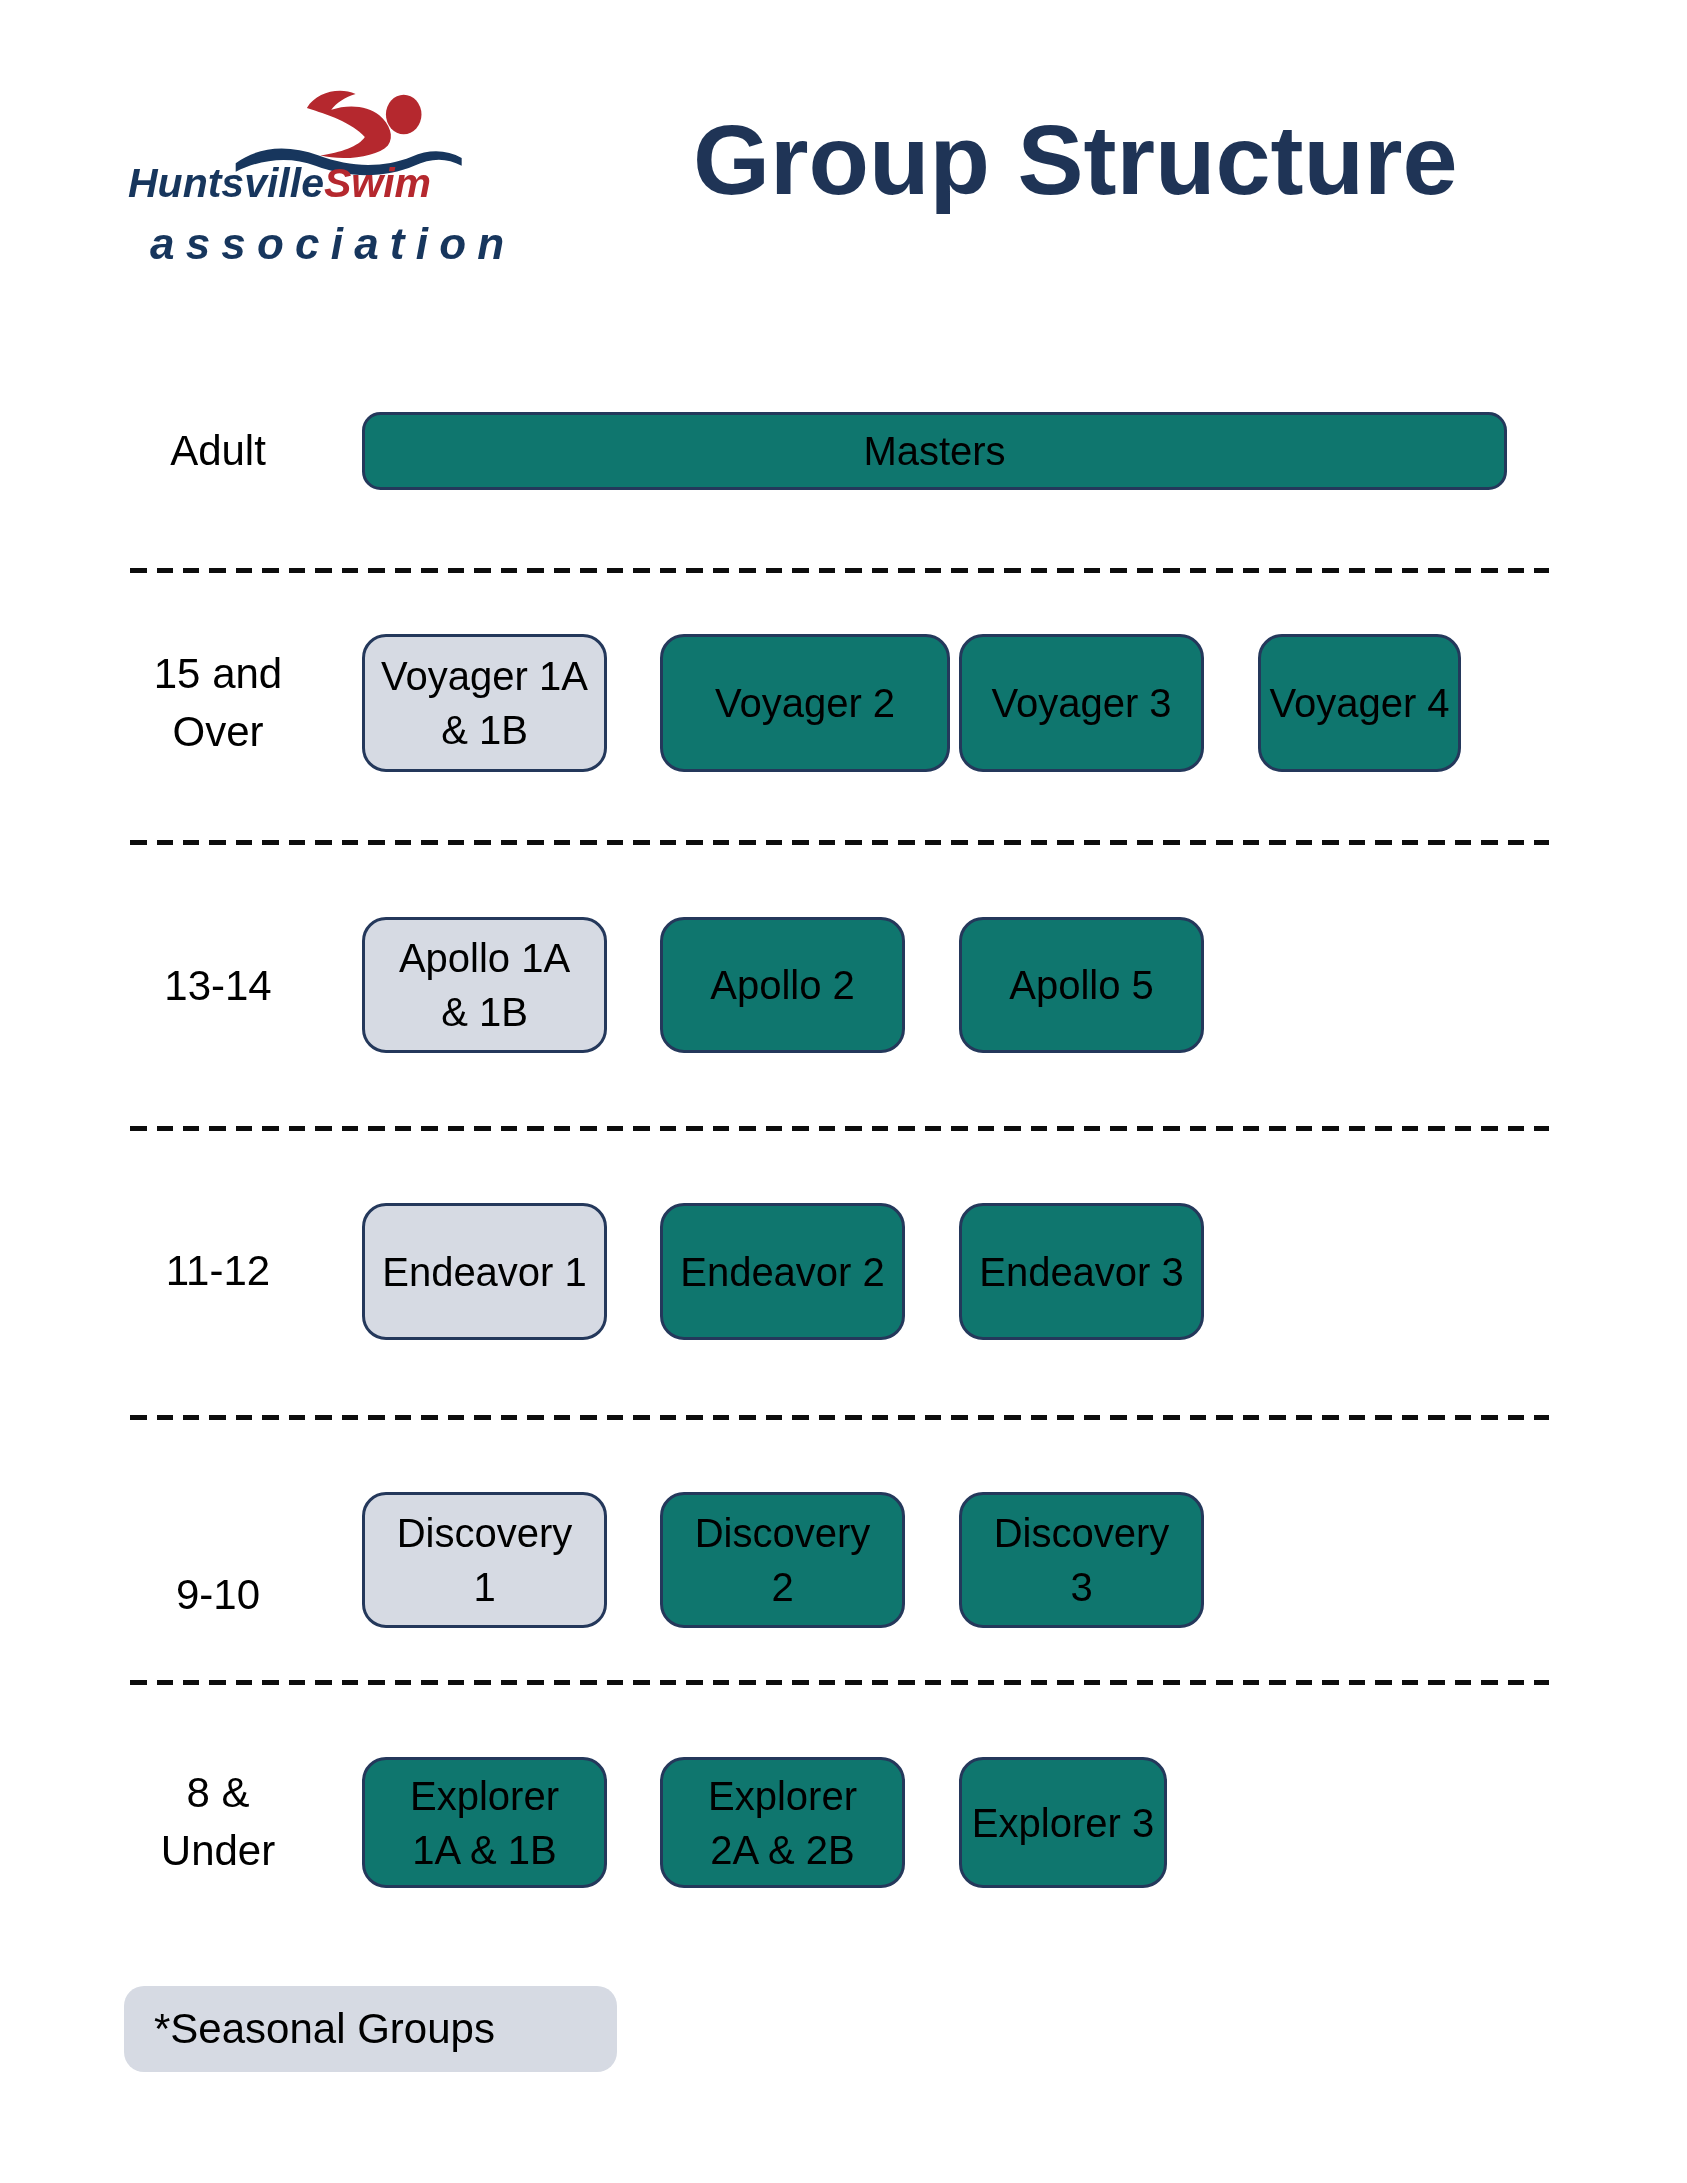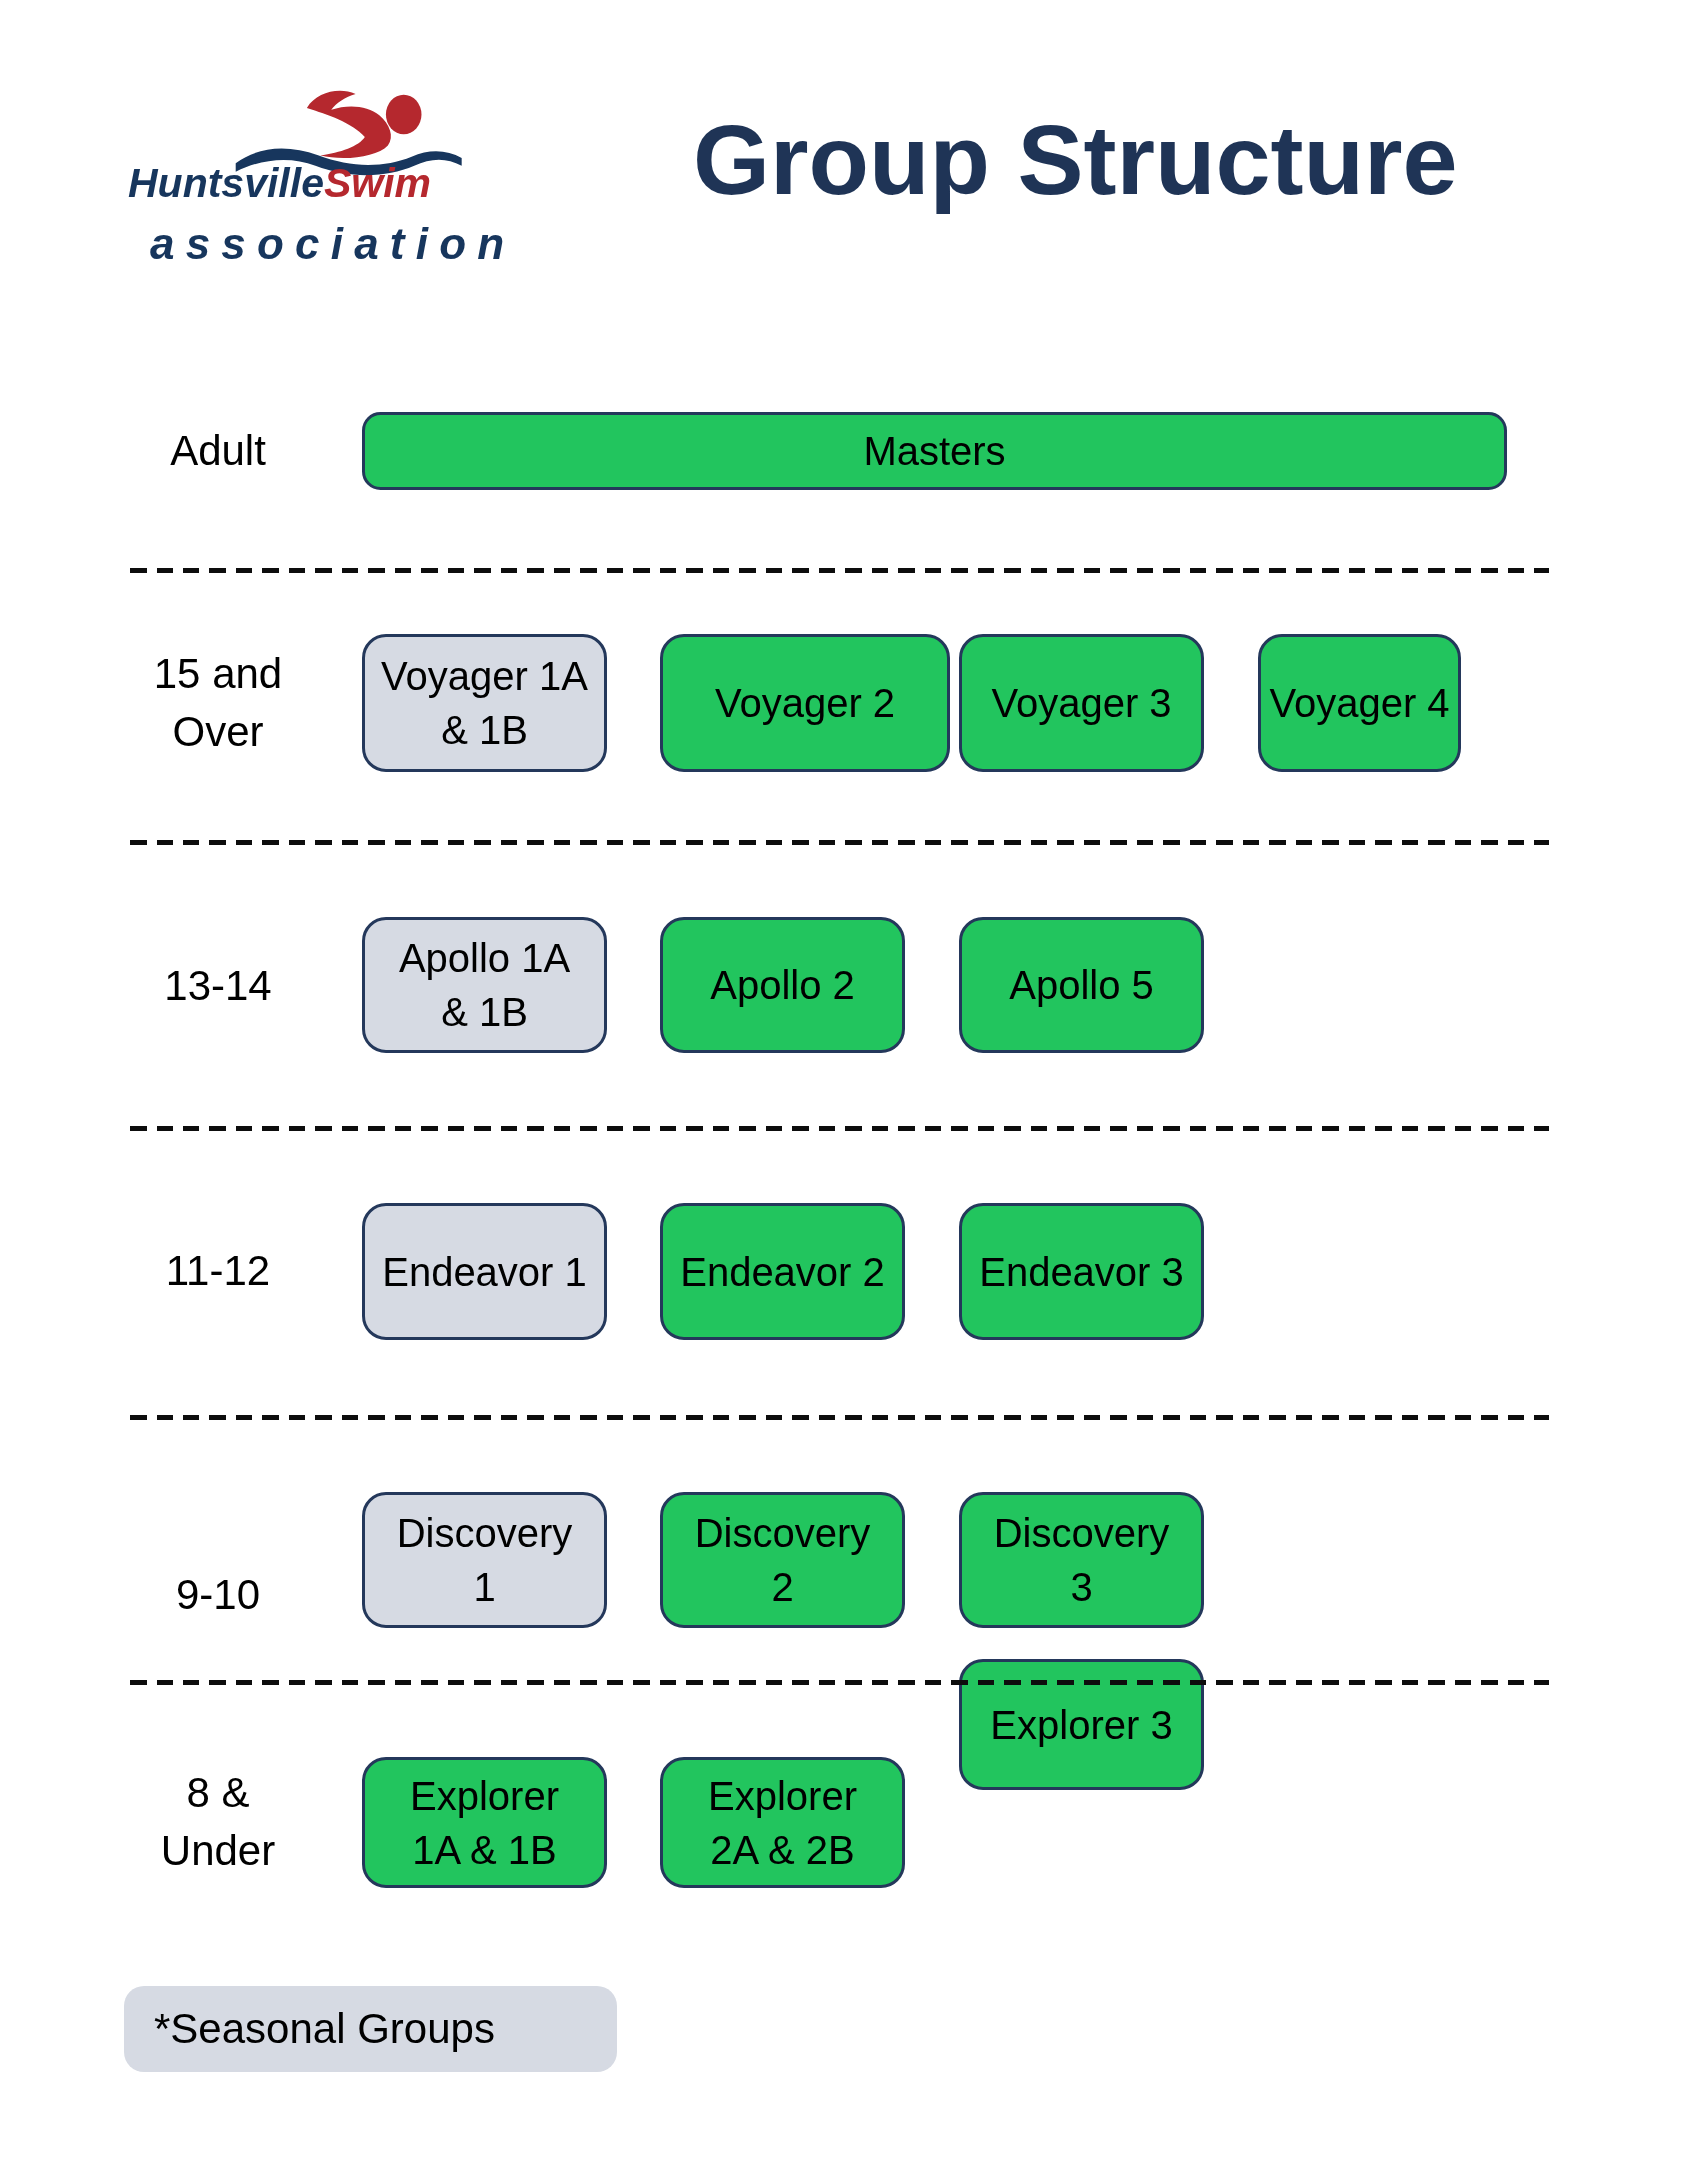--- a/index.html
+++ b/index.html
@@ -35,21 +35,21 @@
     color:var(--logo-navy);line-height:1;
   }
   
   .row-label{
     position:absolute;width:304px;left:66px;
     text-align:center;font-size:42px;line-height:58px;color:var(--text-black);
     transform:translateY(-50%);
   }
   .group-box{
     position:absolute;box-sizing:border-box;
-    border:3.3px solid var(--navy-border);border-radius:24px;background:#22c55e;
+    border:3.3px solid var(--navy-border);border-radius:24px;background:#0f766e;
     display:flex;flex-direction:column;align-items:center;justify-content:center;
     font-size:40px;line-height:54px;text-align:center;color:var(--text-black);
   }
   .group-box.wide{border-radius:18.5px;}
   .group-box.seasonal{background:var(--box-gray);}
   .separator{
     position:absolute;left:130px;width:1419px;height:4.6px;
     background:repeating-linear-gradient(90deg,#0d0d0d 0 16.5px,transparent 16.5px 26.5px);
   }
   #seasonal-legend{
@@ -156,21 +156,21 @@
         <div>Under</div>
       </div>
       <div class="group-box" style="left: 362px; top: 1757px; width: 245px; height: 131px;">
         <div>Explorer</div>
         <div>1A &amp; 1B</div>
       </div>
       <div class="group-box" style="left: 660px; top: 1757px; width: 245px; height: 131px;">
         <div>Explorer</div>
         <div>2A &amp; 2B</div>
       </div>
-      <div class="group-box" style="left: 959px; top: 1659px; width: 245px; height: 131px;">
+      <div class="group-box" style="left: 959px; top: 1757px; width: 208px; height: 131px;">
         <div>Explorer 3</div>
       </div>
       <div class="separator" style="top: 568px;"></div>
       <div class="separator" style="top: 840px;"></div>
       <div class="separator" style="top: 1126px;"></div>
       <div class="separator" style="top: 1415px;"></div>
       <div class="separator" style="top: 1680px;"></div>
     </div>
 
   <div id="seasonal-legend">

